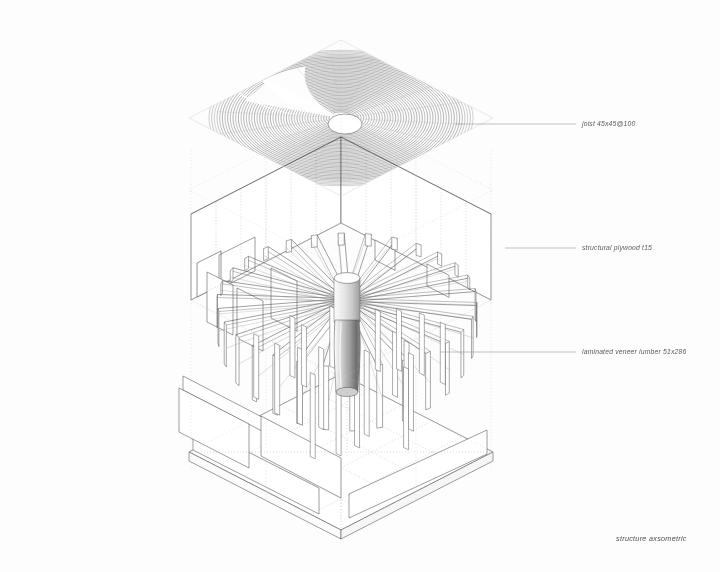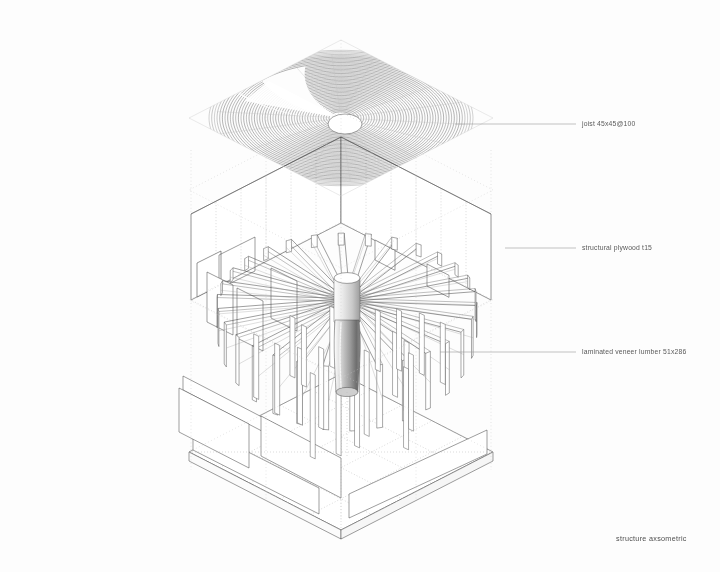--- a/index.html
+++ b/index.html
@@ -2,21 +2,21 @@
 <html><head>
 <meta charset="utf-8">
 <title>structure axsometric</title>
 <style>
   html,body{margin:0;padding:0;background:#ffffff;}
   body{
     width:720px;height:572px;overflow:hidden;position:relative;
     font-family:"Liberation Sans","DejaVu Sans",sans-serif;
     background:#fdfdfd;
   }
-  #sheet{position:absolute;inset:0;width:720px;height:499px;}
+  #sheet{position:absolute;inset:0;width:720px;height:499px;font-style:italic;}
   svg{display:block;}
   .ann-text{
     font-family:"Liberation Sans","DejaVu Sans",sans-serif;
     font-size:6.8px;
     fill:#5a5a5a;
     letter-spacing:.18px;
     dominant-baseline:middle;
     white-space:pre;
   }
   .caption-text{

